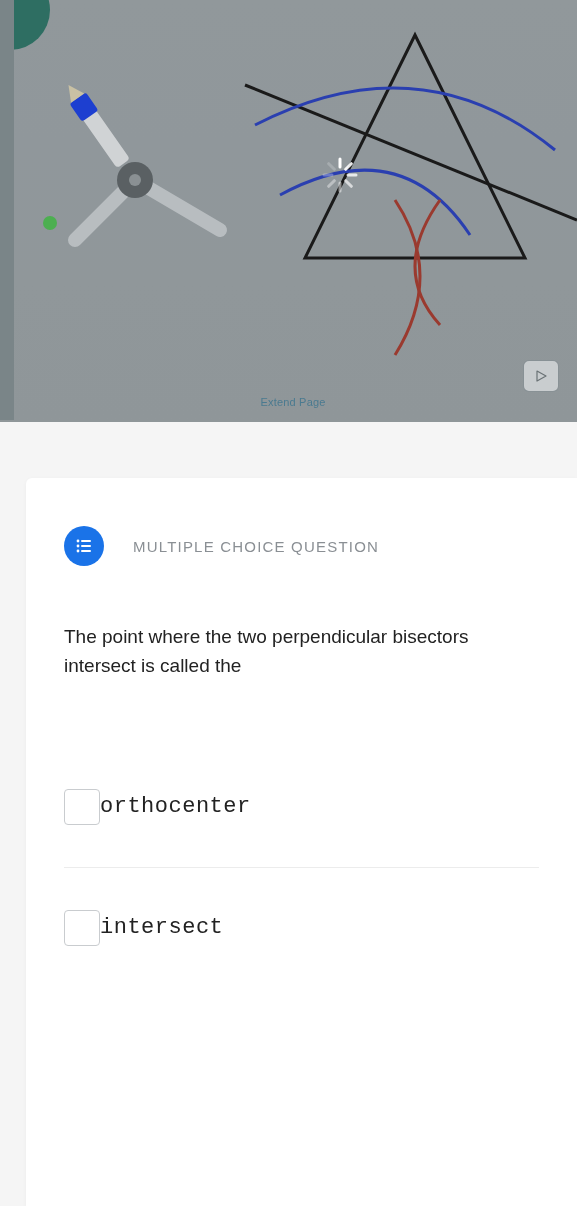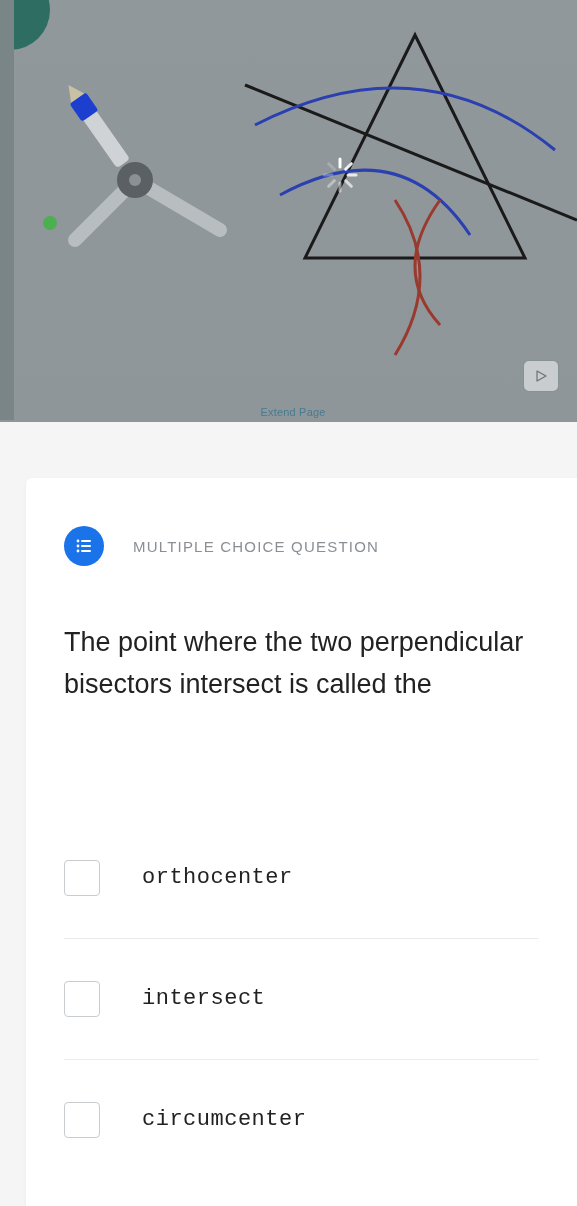--- a/index.html
+++ b/index.html
@@ -48,21 +48,21 @@
     width: 36px; height: 32px;
     border: 1px solid rgba(120,130,135,0.8);
     border-radius: 6px;
     background: rgba(240,242,244,0.6);
     display:flex; align-items:center; justify-content:center;
     z-index:3;
   }
   .play-btn svg { width:12px; height:12px; }
   .bottom-label {
     position:absolute;
-    left:0; right:0; bottom:4px;
+    left:0; right:0; bottom:14px;
     text-align:center;
     font-size:11px;
     color:#4a7a90;
     z-index:3;
     letter-spacing:0.2px;
     padding-left:9px;
   }
   .left-rail {
     position:absolute;
     left:0; top:0;
@@ -105,31 +105,30 @@
     flex-shrink:0;
   }
   .hdr-icon svg { width:18px; height:18px; }
   .hdr-label {
     font-size:15px;
     letter-spacing:1.2px;
     color:#8a8f94;
     font-weight:400;
   }
   .question-text {
-    font-size:27px;
+    font-size:19px;
     line-height:1.55;
     color:#222;
     font-weight:400;
-    margin-bottom: 112px;
+    margin-bottom: 66px;
   }
   .options { }
   .option {
     display:flex;
     align-items:center;
-    gap: 42px;
     padding: 42px 0;
     border-bottom: 1px solid #ececec;
   }
   .option:last-child { border-bottom:none; }
   .chk {
     width:36px; height:36px;
     border:1px solid #c9cccf;
     border-radius:4px;
     background:#fff;
     flex-shrink:0;
@@ -227,20 +226,16 @@
 
     <div class="options">
       <div class="option">
         <div class="chk"></div>
         <div class="opt-label">orthocenter</div>
       </div>
       <div class="option">
         <div class="chk"></div>
         <div class="opt-label">intersect</div>
       </div>
-      <div class="option">
-        <div class="chk"></div>
-        <div class="opt-label">circumcenter</div>
-      </div>
     </div>
 
   </div>
 </div>
 
 </body></html>

